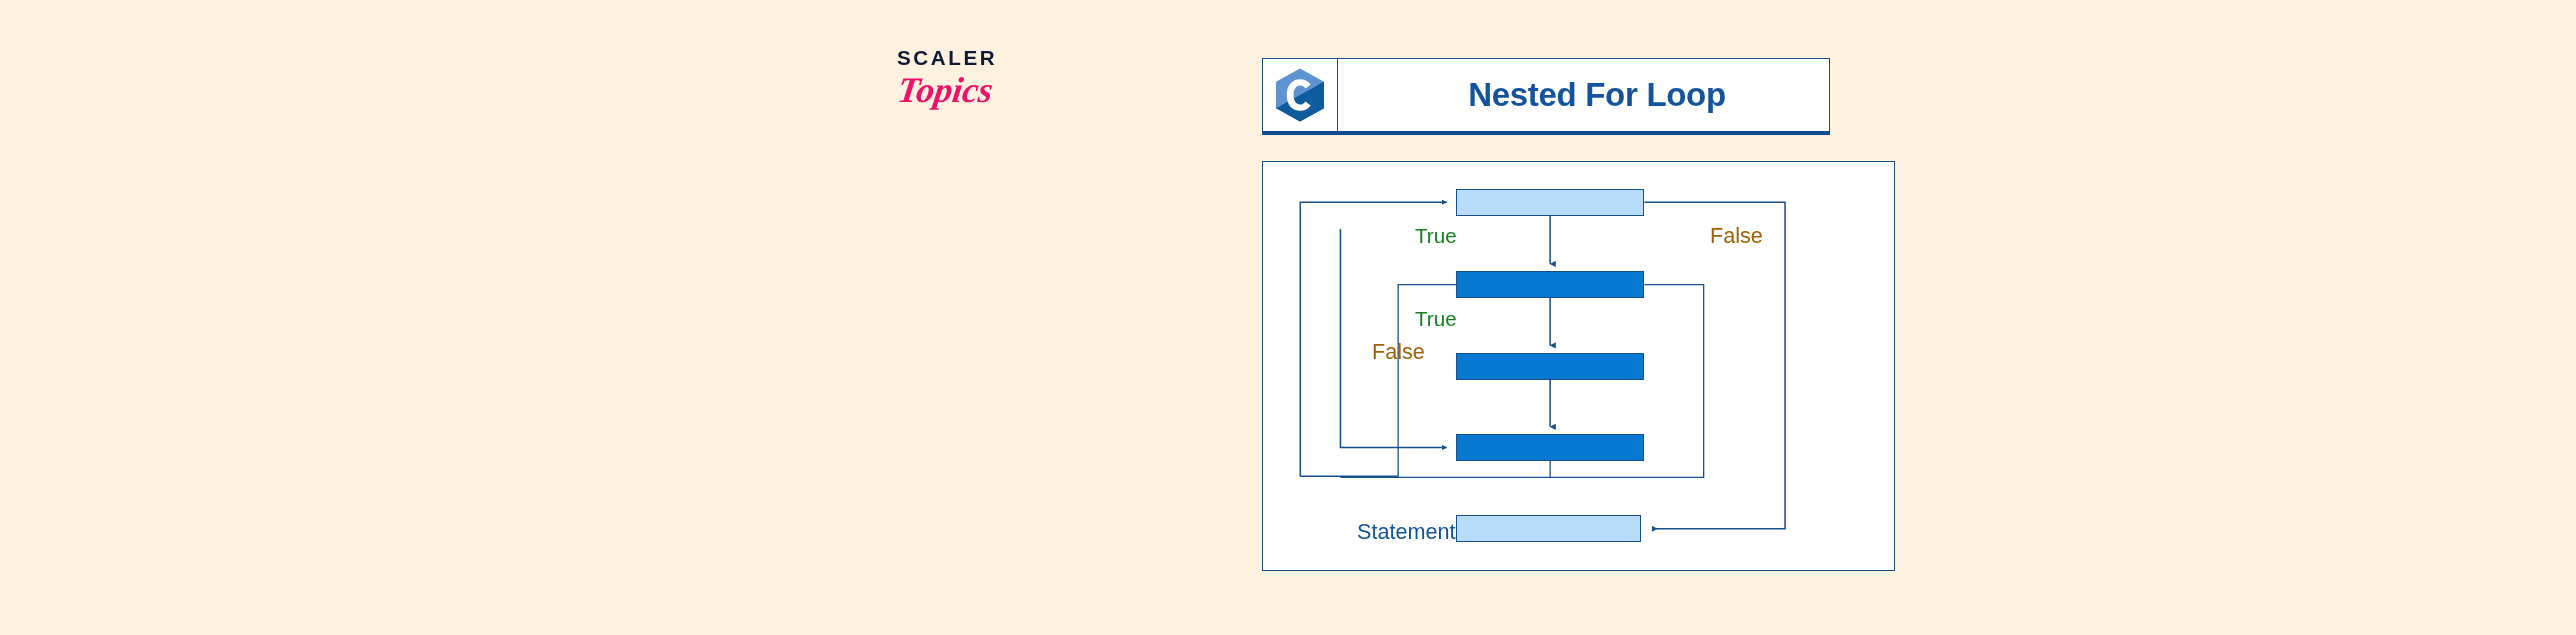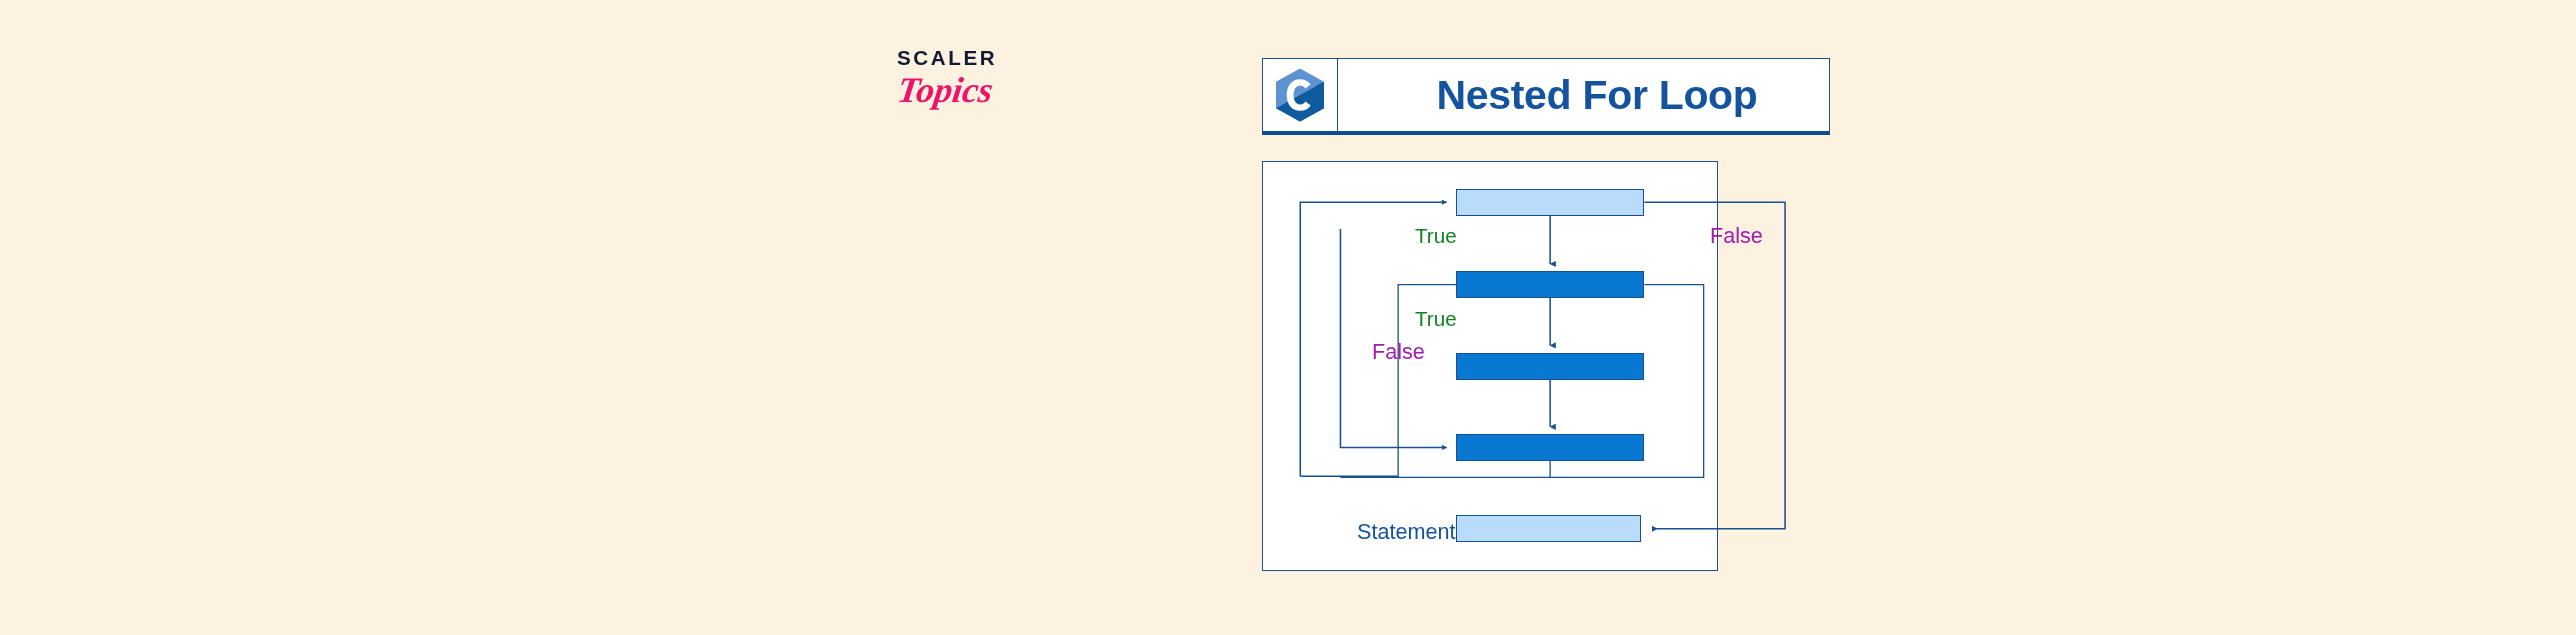--- a/index.html
+++ b/index.html
@@ -69,33 +69,33 @@
   #c-logo-svg { display:block; }
   #title-cell {
     flex: 1 1 auto;
     display: flex;
     align-items: center;
     justify-content: center;
   }
   #header-title {
     font-family: "Liberation Sans", sans-serif;
     font-weight: 700;
-    font-size: 41px;
+    font-size: 33px;
     color: #14539e;
     letter-spacing: -0.3px;
     white-space: nowrap;
     margin-left: 27px;
   }
 
   
   #diagram-frame {
     position: absolute;
     left: 1262px;
     top: 161px;
-    width: 456px;
+    width: 633px;
     height: 410px;
     background: #ffffff;
     border: 1.5px solid #1b4f8a;
     box-sizing: border-box;
   }
   #diagram-canvas {
     position: absolute;
     left: 0;
     top: 0;
     width: 565px;
@@ -112,21 +112,21 @@
   .node-solid { background: #0878d1; }
 
   
   .lbl {
     position: absolute;
     font-family: "Liberation Sans", sans-serif;
     white-space: nowrap;
     line-height: 1;
   }
   .lbl-true  { color: #12821f; font-size: 20.6px; }
-  .lbl-false { color: #a21caf; font-size: 21.6px; }
+  .lbl-false { color: #a16207; font-size: 21.6px; }
   .lbl-stmt  { color: #14539e; font-size: 21.6px; }
 </style>
 </head>
 <body>
 
 <div id="scaler-logo">
   <div id="scaler-wordmark">SCALER</div>
   <div id="scaler-topics">Topics</div>
 </div>
 

